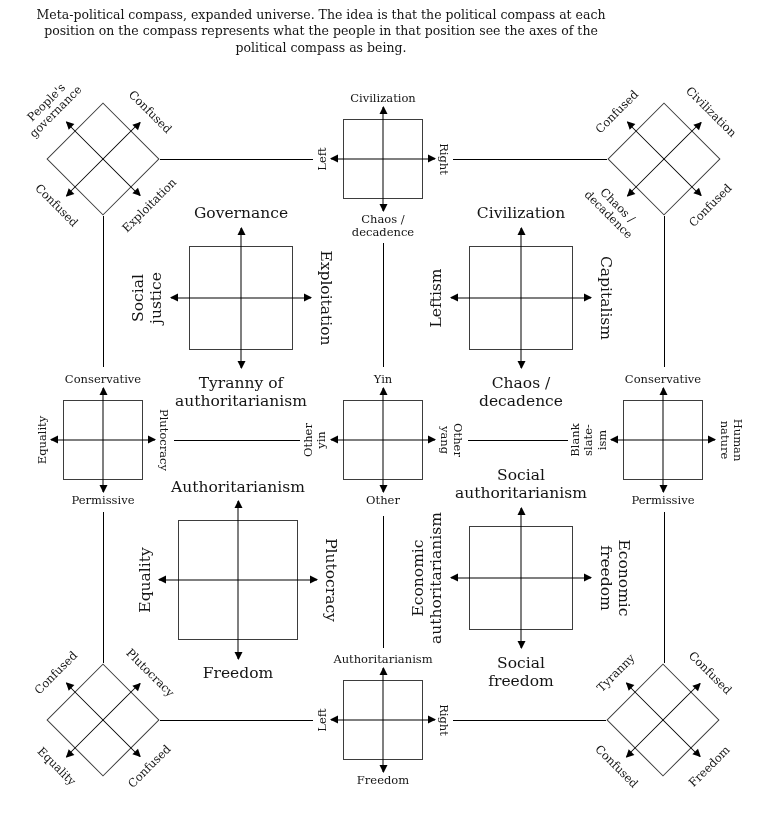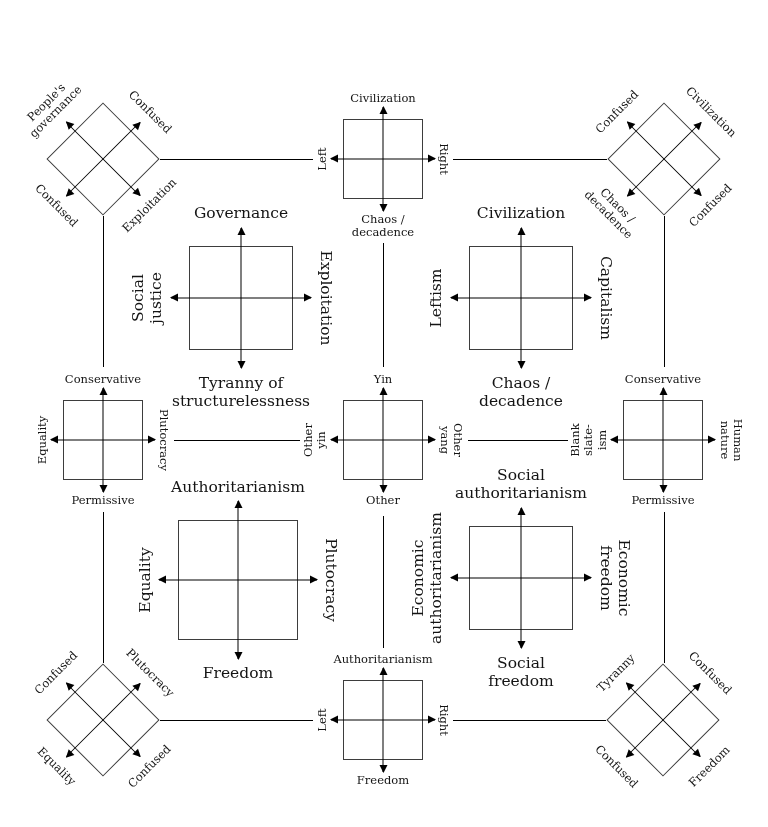--- a/index.html
+++ b/index.html
@@ -75,20 +75,23 @@
   #ln-m1{left:383px;top:243px;height:124px;}
   #ln-m2{left:383px;top:516px;height:132px;}
   #ln-m3{left:174px;top:440px;width:126px;}
   #ln-m4{left:468px;top:440px;width:100px;}
 </style>
 </head>
 <body>
 
 <div id="canvas">
 
+  <div class="title">Meta-political compass, expanded universe. The idea is that the political compass at each
+position on the compass represents what the people in that position see the axes of the
+political compass as being.</div>
 
   <div class="line h" id="ln-t1"></div>
   <div class="line h" id="ln-t2"></div>
   <div class="line h" id="ln-b1"></div>
   <div class="line h" id="ln-b2"></div>
   <div class="line v" id="ln-l1"></div>
   <div class="line v" id="ln-l2"></div>
   <div class="line v" id="ln-r1"></div>
   <div class="line v" id="ln-r2"></div>
   <div class="line v" id="ln-m1"></div>
@@ -213,21 +216,21 @@
   </div>
 
   <div class="compass c-inner" id="c-iul">
     <div class="axes">
       <div class="sq"></div>
       <div class="arrow h"></div>
       <div class="arrow v"></div>
     </div>
     <div class="lbl lt">Governance</div>
     <div class="lbl lb">Tyranny of
-structurelessness</div>
+authoritarianism</div>
     <div class="lbl ll">Social
 justice</div>
     <div class="lbl lr">Exploitation</div>
   </div>
 
   <div class="compass c-inner" id="c-iur">
     <div class="axes">
       <div class="sq"></div>
       <div class="arrow h"></div>
       <div class="arrow v"></div>

